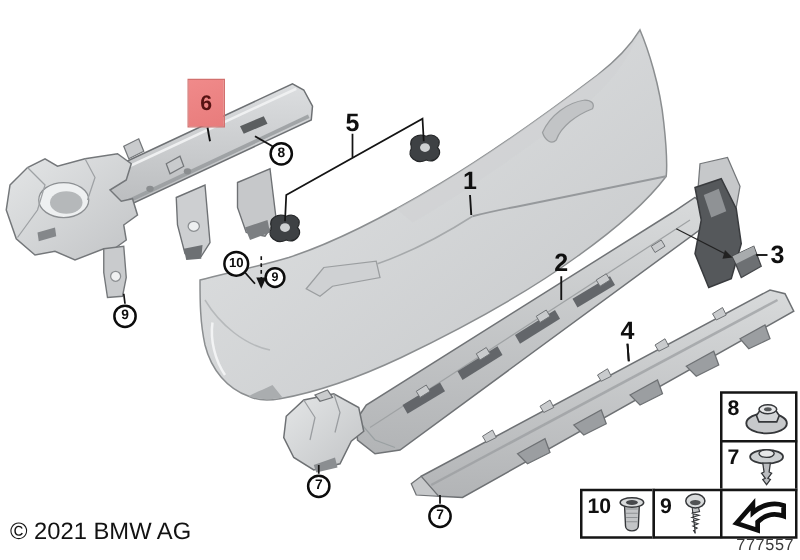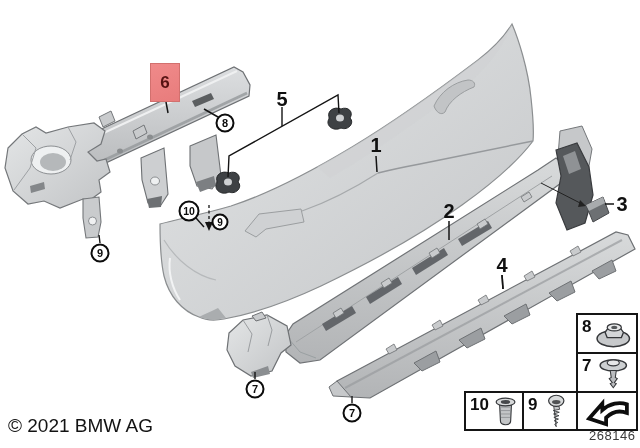--- a/index.html
+++ b/index.html
@@ -238,14 +238,14 @@
     </svg>
   </div>
 
   <div class="lg" style="left:576px;top:391px;width:62px;height:40px;">
     <svg class="lgicon" viewBox="0 0 52 36">
       <path d="M6,26 L20,10 L20,17 C28,10 38,8 46,11 L46,20 C38,17 30,19 24,25 L24,32 Z" fill="#ffffff" stroke="#0d0d0d" stroke-width="4" stroke-linejoin="miter"></path>
     </svg>
   </div>
 
   <div class="copyright">© 2021 BMW AG</div>
-  <div class="diagno">268146</div>
+  <div class="diagno">777557</div>
 </div>
 
 </body></html>

